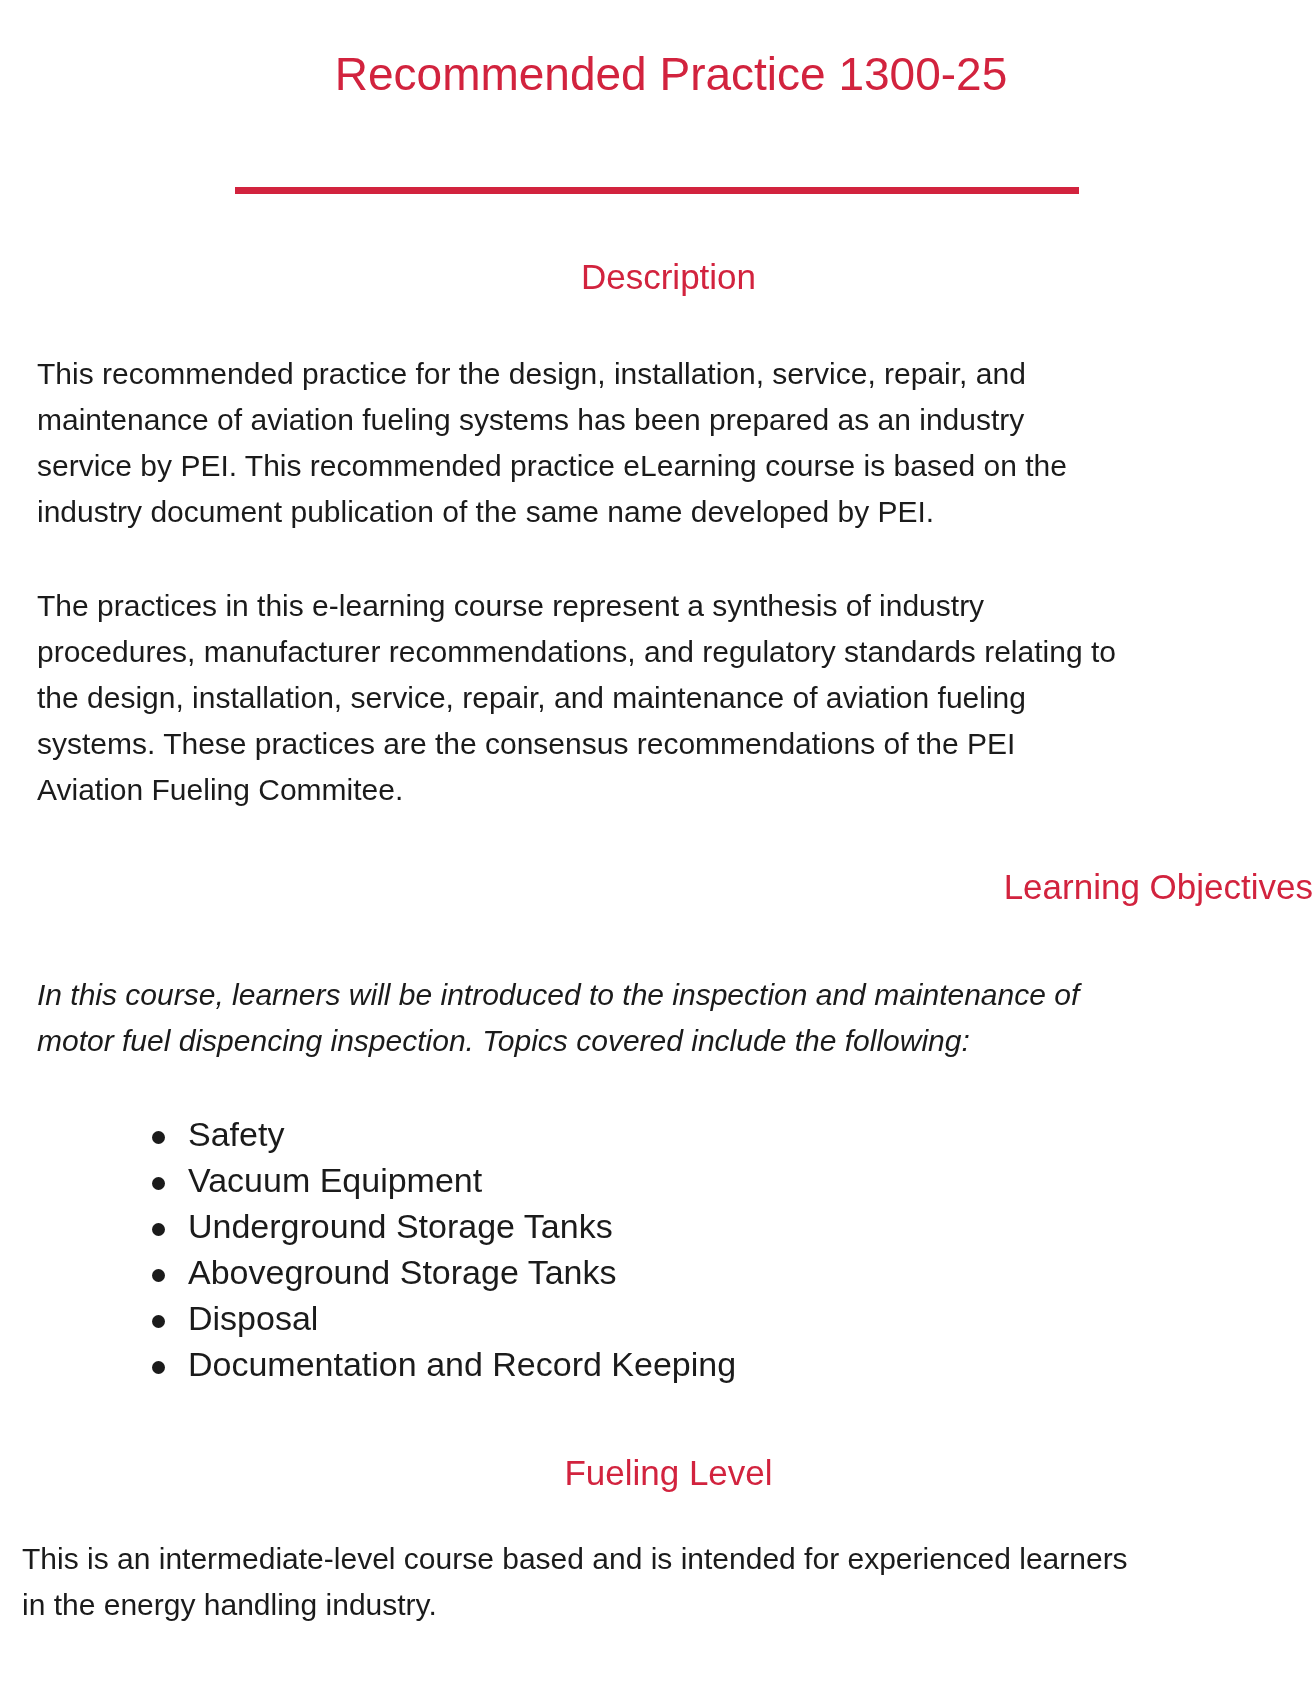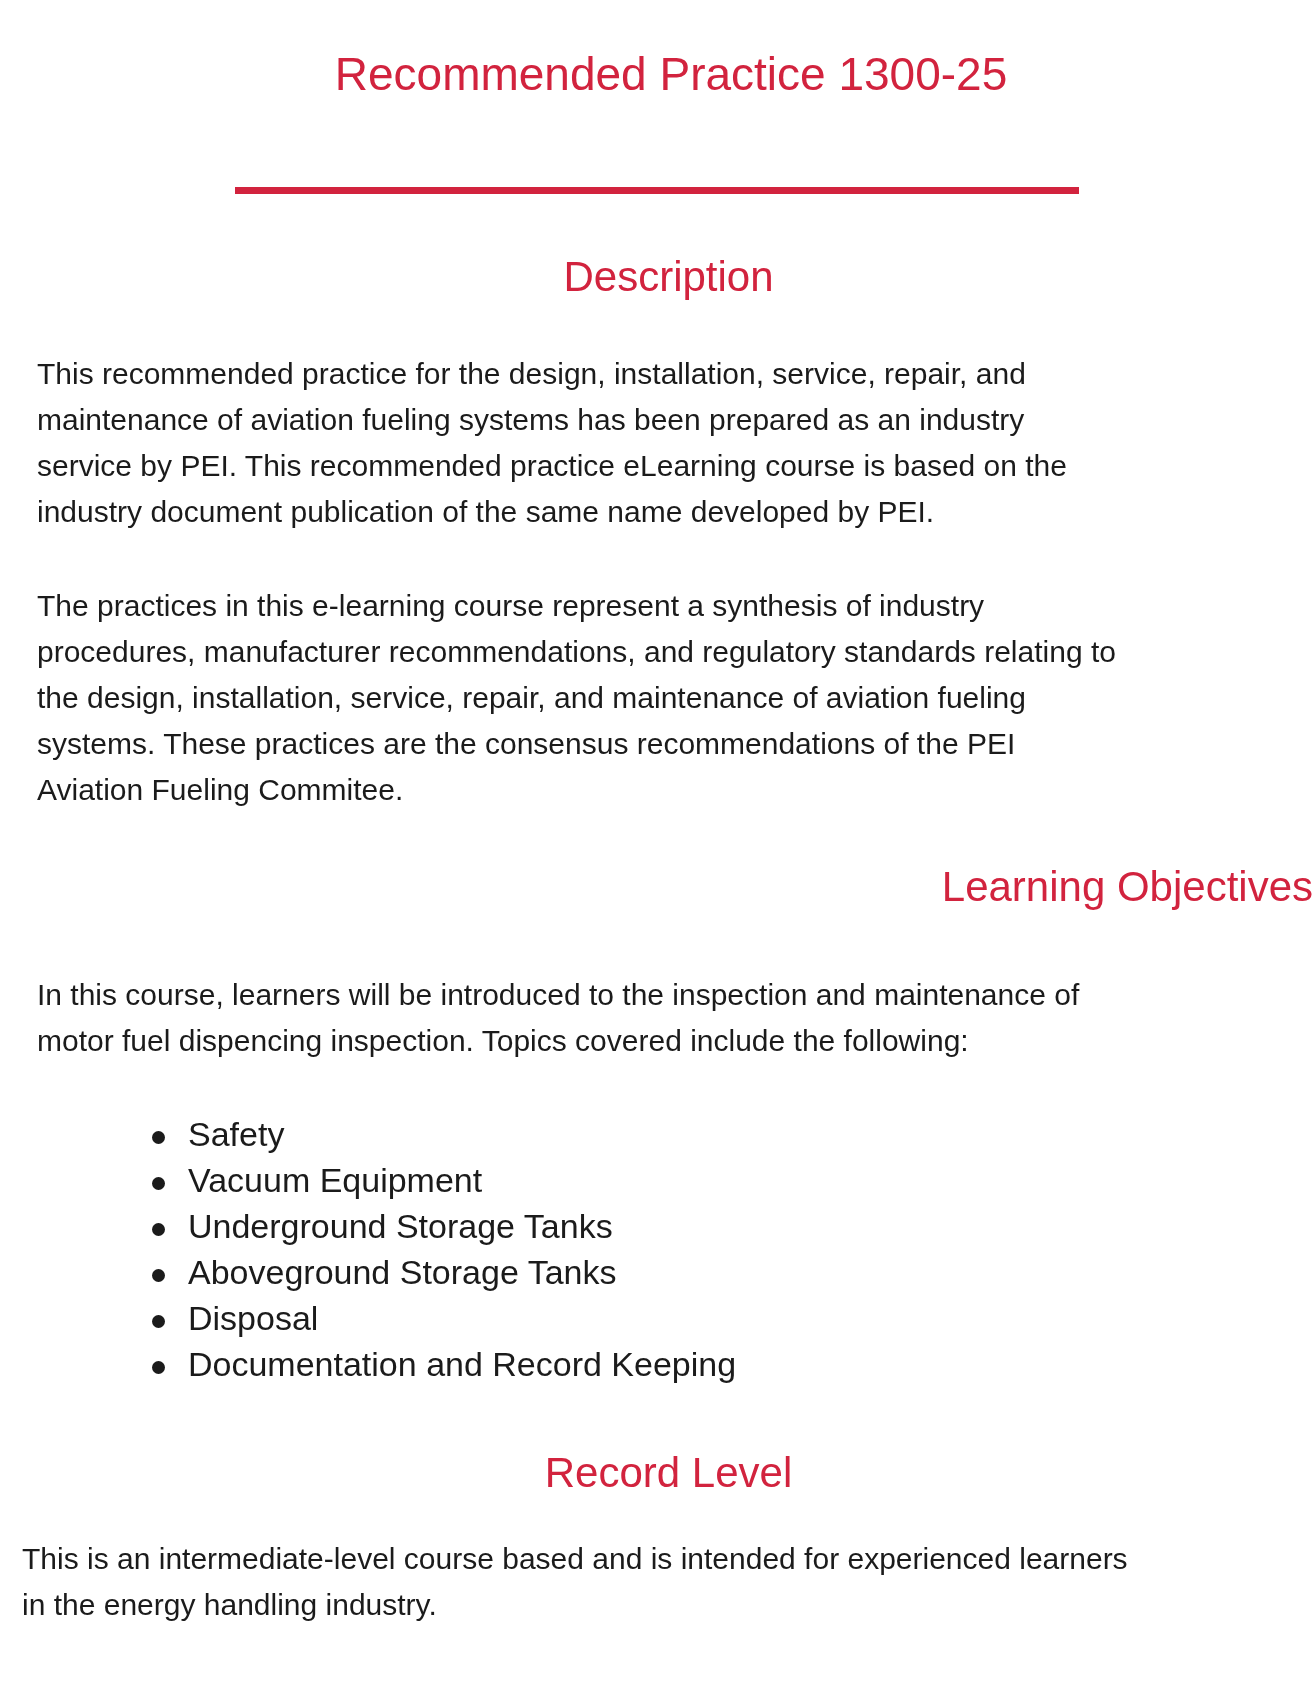--- a/index.html
+++ b/index.html
@@ -22,38 +22,38 @@
     padding-left: 29px;
   }
   .rule {
     margin: 87px auto 0 auto;
     width: 844px;
     height: 7px;
     background: var(--accent, #d2233e);
   }
   .heading {
     margin-top: 62px;
-    font-size: 42px;
+    font-size: 35px;
     line-height: 42px;
     text-align: center;
     color: var(--accent, #d2233e);
     white-space: nowrap;
     margin-left: 24px;
   }
   .heading.lo { margin-top: 53px; text-align: right; }
   .heading.cl { margin-top: 65px; }
   .para {
     padding-left: 37px;
     font-size: 30px;
     line-height: 46px;
   }
   .para .line { white-space: nowrap; }
   .p1 { margin-top: 53px; }
   .p2 { margin-top: 48px; }
-  .p3 { margin-top: 64px; }
+  .p3 { margin-top: 64px; font-style: italic; }
   .p4 { margin-top: 42px; padding-left: 22px; }
   .bullets {
     margin-top: 47px;
     font-size: 34px;
     line-height: 46px;
   }
   .bullet-item {
     position: relative;
     height: 46px;
     padding-left: 188px;
@@ -122,20 +122,20 @@
     <div class="bullet-item">
       <span class="bullet-dot"></span>
       <span>Disposal</span>
     </div>
     <div class="bullet-item">
       <span class="bullet-dot"></span>
       <span>Documentation and Record Keeping</span>
     </div>
   </div>
 
-  <div class="heading cl">Record Level</div>
+  <div class="heading cl">Fueling Level</div>
 
   <div class="para p4">
     <div class="line">This is an intermediate-level course based and is intended for experienced learners</div>
     <div class="line">in the energy handling industry.</div>
   </div>
 
 </div>
 
 </body></html>

